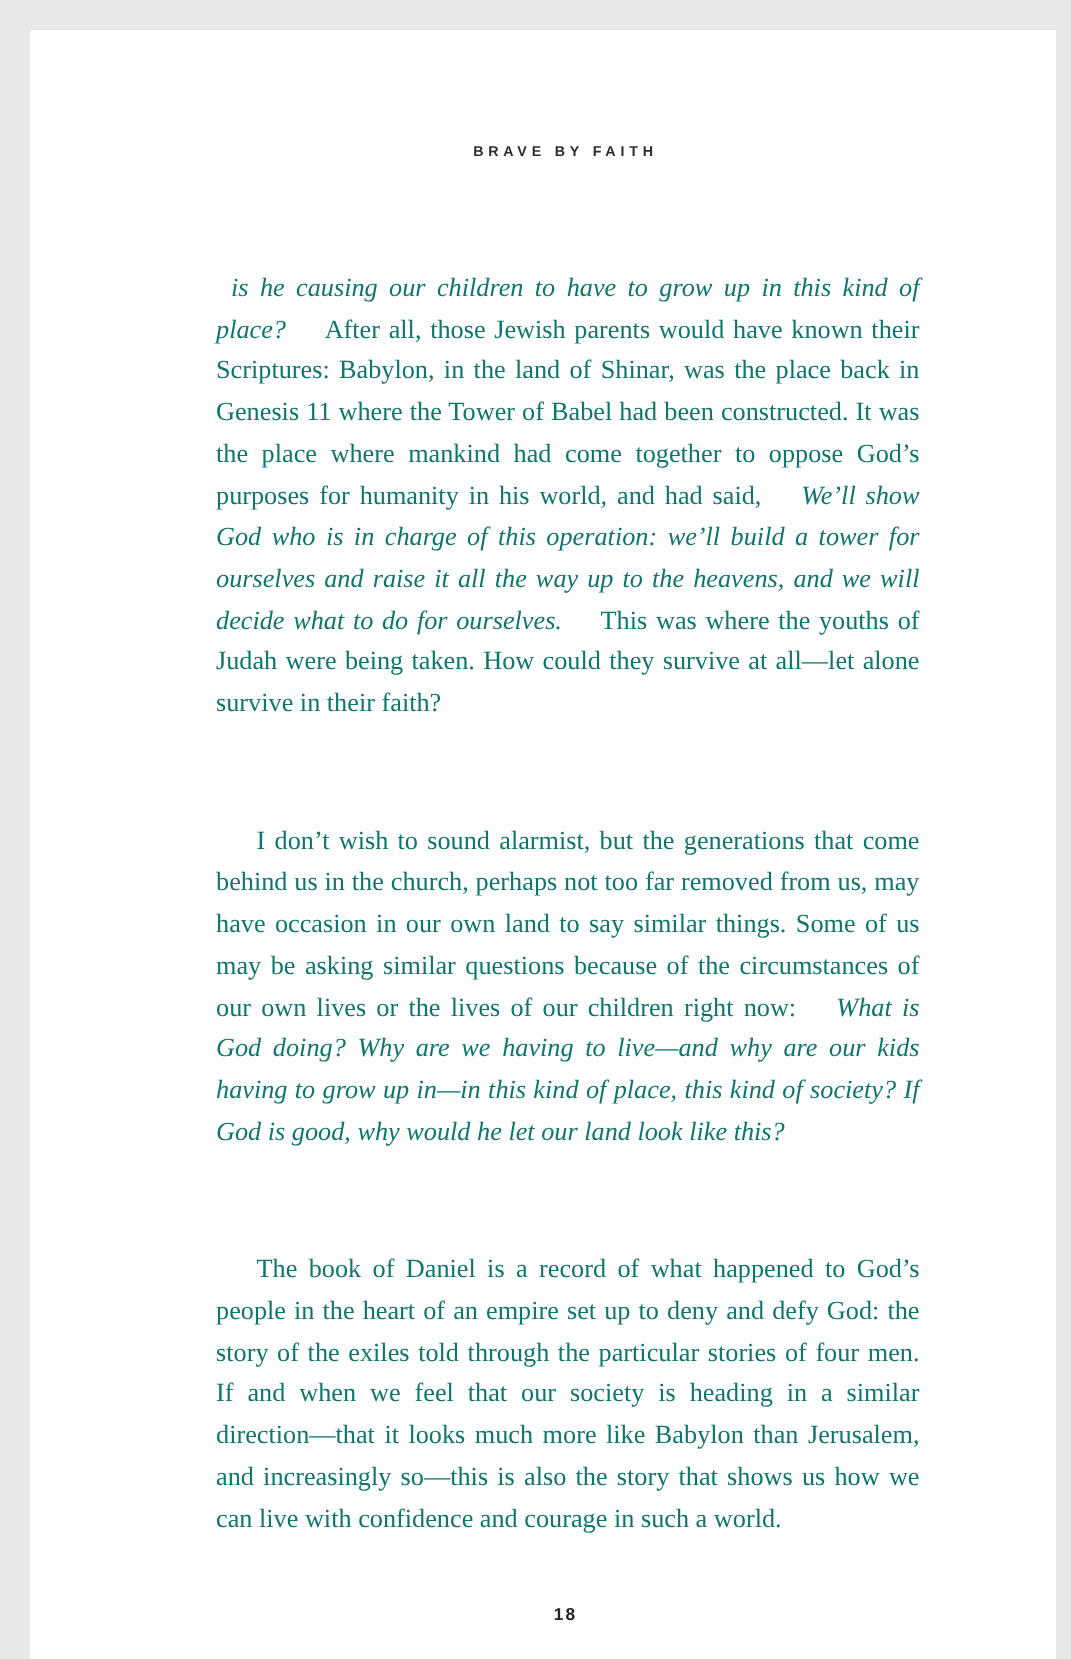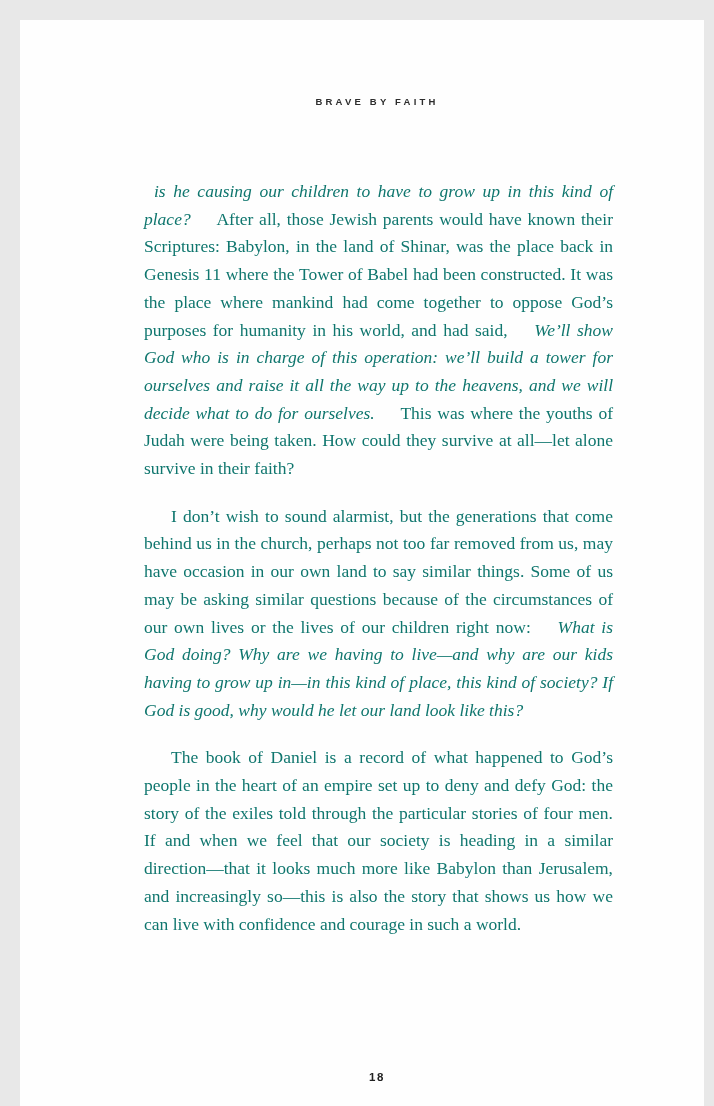--- a/index.html
+++ b/index.html
@@ -30,21 +30,21 @@
     top: 138px;
     width: 509px;
     font-family: "Liberation Serif", serif;
     font-size: 17.5px;
     line-height: 27.7px;
     text-align: justify;
     text-justify: inter-word;
     color: #0f766e;
   }
   .body-text p { margin: 0; }
-  .body-text p.indent { text-indent: 17px; }
+  .body-text p.indent { text-indent: 17px; margin-top: 44px; }
   .body-text em { font-style: italic; }
   .page-number {
     position: absolute;
     top: 1041px;
     left: 0;
     right: 0;
     text-align: center;
     font-family: "Liberation Sans", sans-serif;
     font-size: 11.5px;
     font-weight: 700;

